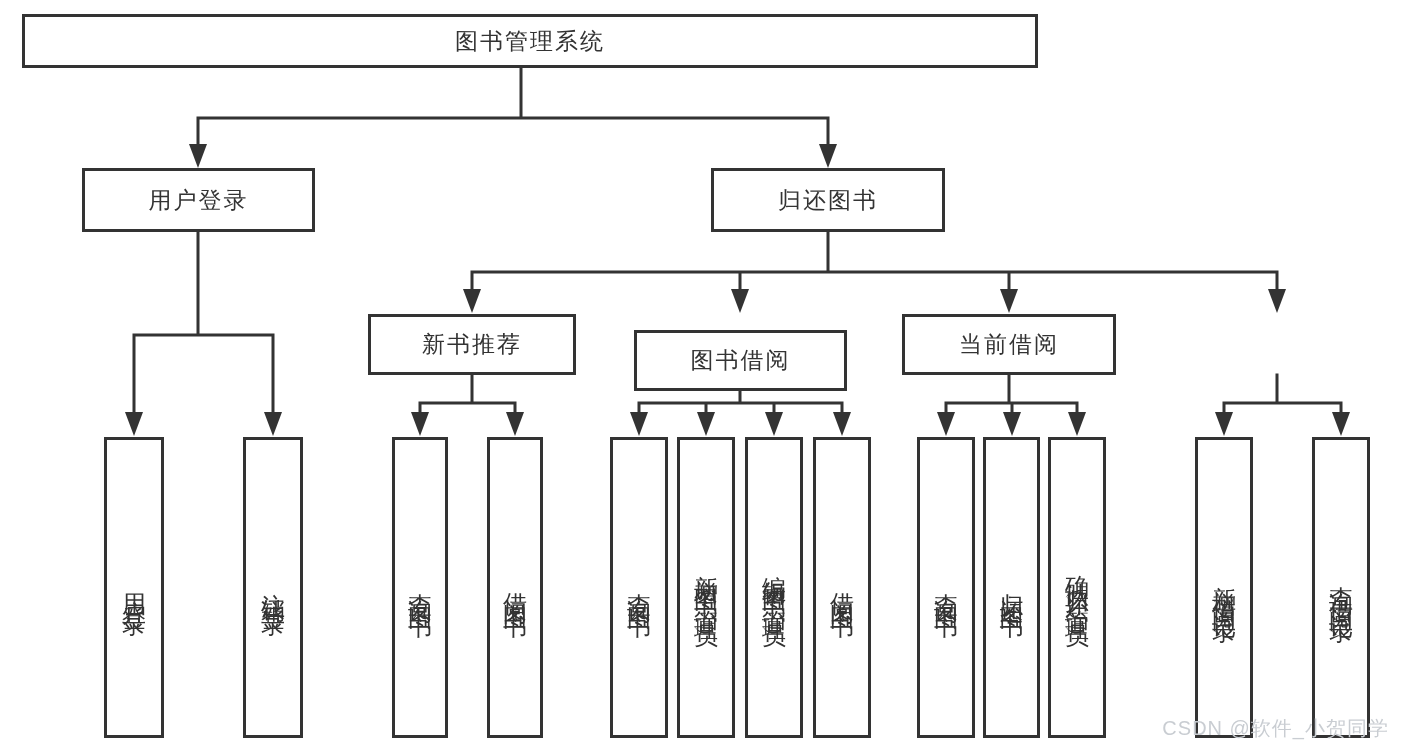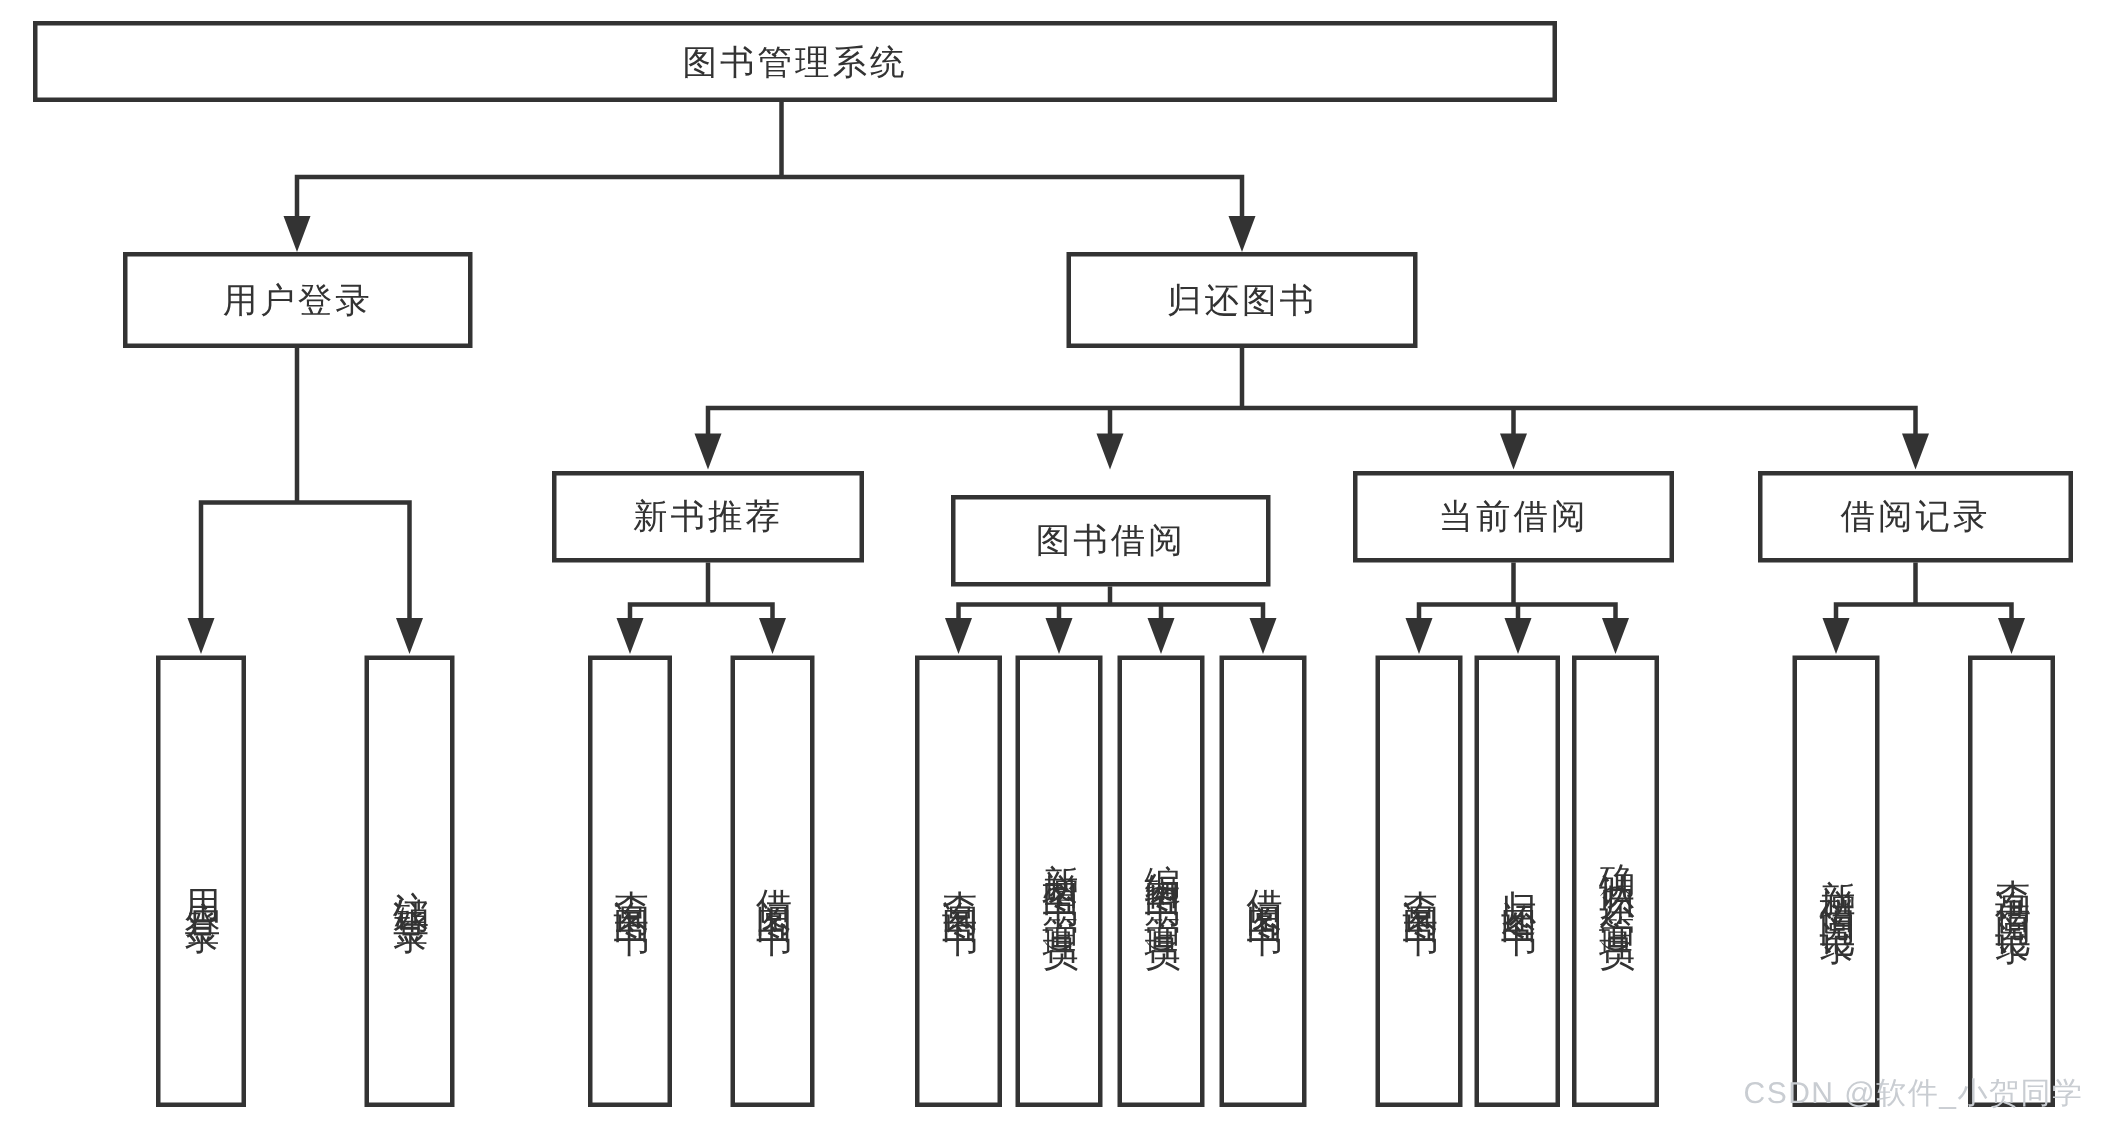--- a/index.html
+++ b/index.html
@@ -112,23 +112,20 @@
 
   <div class="node hbox" style="left:368px; top:314px; width:208px; height:61px;">
     <span>新书推荐</span>
   </div>
   <div class="node hbox" style="left:634px; top:330px; width:213px; height:61px;">
     <span>图书借阅</span>
   </div>
   <div class="node hbox" style="left:902px; top:314px; width:214px; height:61px;">
     <span>当前借阅</span>
   </div>
-  <div class="node hbox" style="left:1172px; top:314px; width:210px; height:61px;">
-    <span>借阅记录</span>
-  </div>
 
   <div class="node vbox" style="left:104px; width:60px;">
     <span>用户登录</span>
   </div>
   <div class="node vbox" style="left:243px; width:60px;">
     <span>注销登录</span>
   </div>
 
   <div class="node vbox" style="left:392px; width:56px;">
     <span>查询图书</span>

